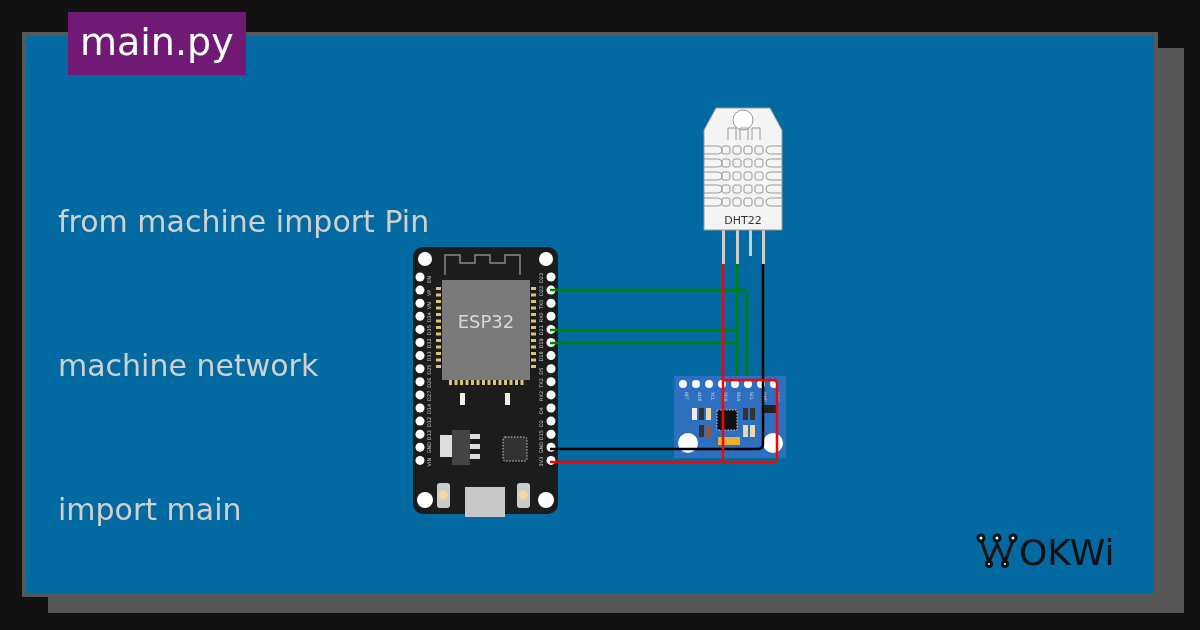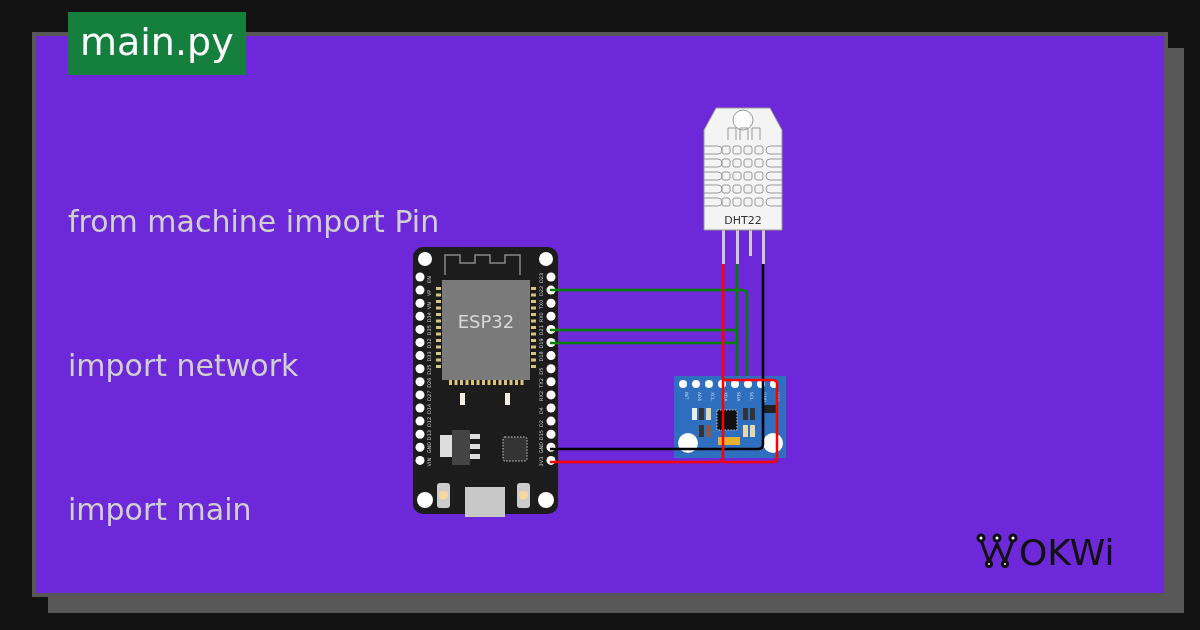--- a/index.html
+++ b/index.html
@@ -1,32 +1,32 @@
 <!DOCTYPE html>
 <html><head>
 <meta charset="utf-8">
 <style>
   html, body { margin:0; padding:0; }
   body { width:1200px; height:630px; background:#121212; position:relative; overflow:hidden; font-family:"DejaVu Sans", sans-serif; }
   .shadow { position:absolute; left:48px; top:48px; width:1136px; height:565px; background:#575757; }
-  .card { position:absolute; left:32px; top:32px; width:1128px; height:557px; background:#6d28d9; border:4px solid #575757; overflow:hidden; }
-  .tab { position:absolute; left:68px; top:12px; height:63px; padding:0 12px; background:#15803d; color:#ffffff; font-size:38px; line-height:60px; }
+  .card { position:absolute; left:22px; top:32px; width:1128px; height:557px; background:#0369a1; border:4px solid #575757; overflow:hidden; }
+  .tab { position:absolute; left:68px; top:12px; height:63px; padding:0 12px; background:#701a75; color:#ffffff; font-size:38px; line-height:60px; }
   .code { position:absolute; left:32px; top:66px; margin:0; color:#d0d0d0; font-size:30px; line-height:48px; white-space:pre; font-family:"DejaVu Sans", sans-serif; }
   .code div { height:48px; }
   svg.circuit { position:absolute; left:0; top:0; }
   .logo { position:absolute; left:975px; top:528px; }
 </style>
 </head>
 <body>
 
 <div class="shadow"></div>
 <div class="card">
   <div class="code">
     <div>from machine import Pin</div>
-    <div>import network</div>
+    <div>machine network</div>
     <div>import main</div>
     
     
     
     
     
     
     
     
   </div>

